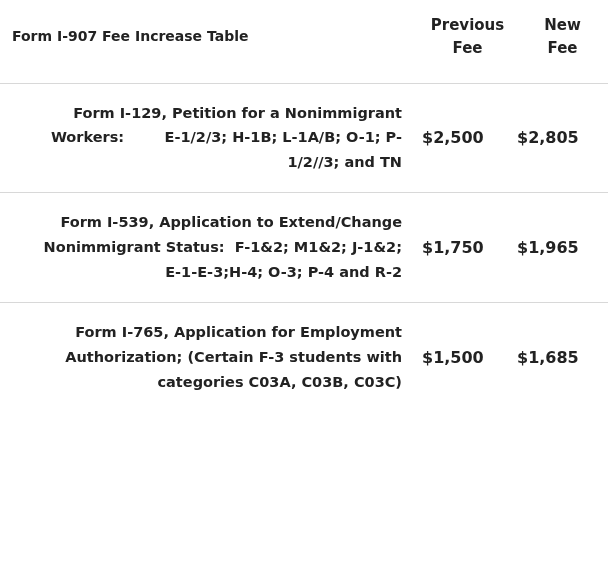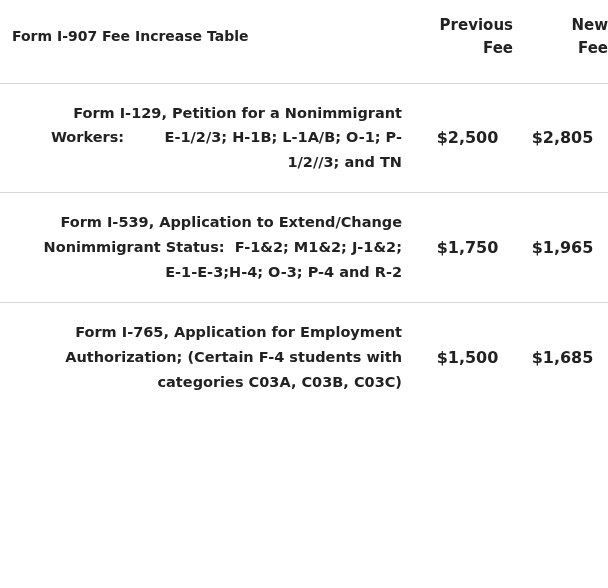--- a/index.html
+++ b/index.html
@@ -39,21 +39,21 @@
     line-height: 1.55;
     padding-left: 12px !important;
     padding-right: 14px !important;
     text-align: left;
     color: #222222;
   }
   .head-fee {
     font-size: 15px;
     font-weight: bold;
     line-height: 1.55;
-    text-align: right;
+    text-align: center;
     color: #222222;
     padding-left: 4px !important;
   }
   .head-fee .fee-word { display: block; }
 
   .body-row td {
     border-bottom: 1px solid #d8d8d8;
     padding-top: 17px;
     padding-bottom: 17px;
   }
@@ -66,21 +66,21 @@
     line-height: 1.72;
     padding-left: 12px !important;
     padding-right: 16px !important;
     text-align: right;
     color: #222222;
     white-space: pre-wrap;
   }
   .amount-cell {
     font-size: 16px;
     font-weight: bold;
-    text-align: center;
+    text-align: left;
     color: #222222;
     padding-left: 4px !important;
     white-space: nowrap;
   }
 </style>
 </head>
 <body>
 
 <table class="fee-table">
   <colgroup>
@@ -106,18 +106,18 @@
       <td class="desc-cell">Form I-129, Petition for a Nonimmigrant Workers:        E-1/2/3; H-1B; L-1A/B; O-1; P-1/2//3; and TN</td>
       <td class="amount-cell">$2,500</td>
       <td class="amount-cell">$2,805</td>
     </tr>
     <tr class="body-row">
       <td class="desc-cell">Form I-539, Application to Extend/Change Nonimmigrant Status:  F-1&amp;2; M1&amp;2; J-1&amp;2;      E-1-E-3;H-4; O-3; P-4 and R-2</td>
       <td class="amount-cell">$1,750</td>
       <td class="amount-cell">$1,965</td>
     </tr>
     <tr class="body-row">
-      <td class="desc-cell">Form I-765, Application for Employment Authorization; (Certain F-4 students with categories C03A, C03B, C03C)</td>
+      <td class="desc-cell">Form I-765, Application for Employment Authorization; (Certain F-3 students with categories C03A, C03B, C03C)</td>
       <td class="amount-cell">$1,500</td>
       <td class="amount-cell">$1,685</td>
     </tr>
   </tbody>
 </table>
 
 </body></html>

